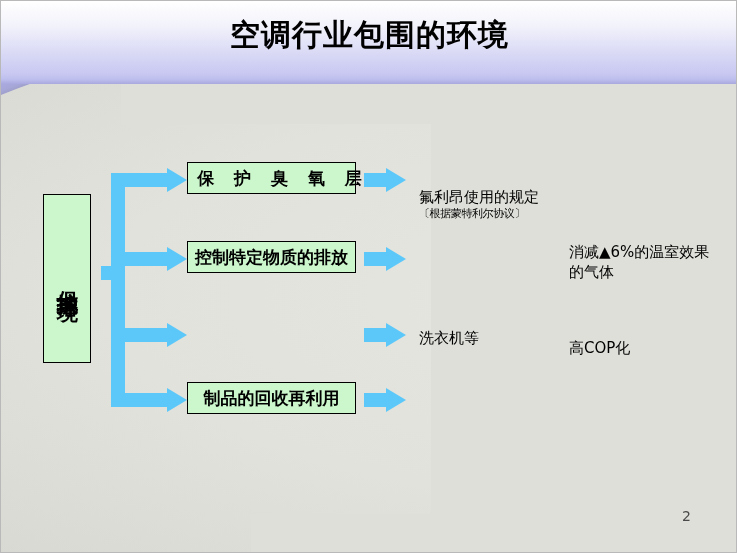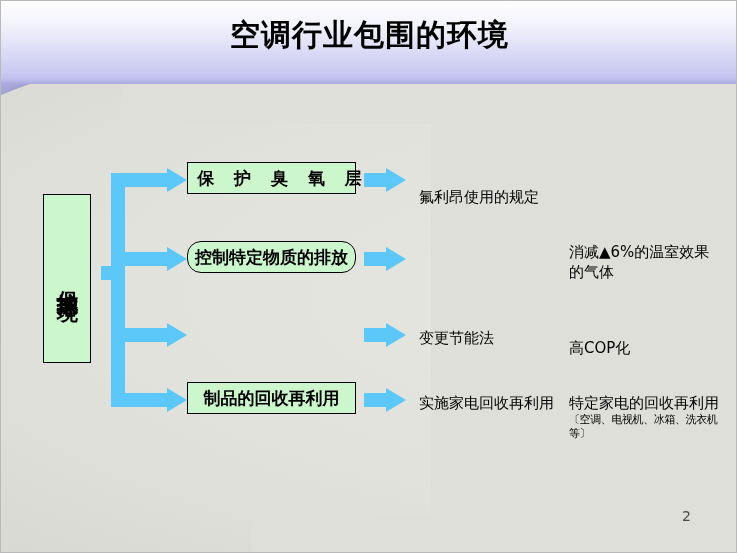--- a/index.html
+++ b/index.html
@@ -210,49 +210,43 @@
         </g>
       </g>
     </svg>
 
     <div class="root-box" style="left:42px; top:193px; width:48px; height:169px;">
       <span class="vtext">保护地球环境</span>
     </div>
 
     <div class="stage-box spaced" style="left:186px; top:161px; width:169px; height:32px;">保 护 臭 氧 层</div>
 
-    <div class="stage-box" style="left:186px; top:240px; width:169px; height:32px;border-radius:14px;">控制特定物质的排放</div>
+    <div class="stage-box" style="left:186px; top:240px; width:169px; height:32px;">控制特定物质的排放</div>
 
 
     <div class="stage-box" style="left:186px; top:381px; width:169px; height:32px;">制品的回收再利用</div>
 
     <div class="col-text" style="left:418px; top:162px; width:140px;margin-top:24px;">
       <span>氟利昂使用的规定</span>
+      <span class="sub">〔根据蒙特利尔协议〕</span>
     </div>
 
 
     <div class="col-text" style="left:418px; top:327px; width:140px;">
-      <span>变更节能法</span>
-    </div>
-
-    <div class="col-text" style="left:418px; top:392px; width:140px;">
-      <span>实施家电回收再利用</span>
-    </div>
+      <span>洗衣机等</span>
+    </div>
+
 
 
     <div class="col-text" style="left:568px; top:241px; width:150px;">
       <span>消减▲6%的温室效果的气体</span>
     </div>
 
     <div class="col-text" style="left:568px; top:337px; width:150px;">
       <span>高COP化</span>
     </div>
 
-    <div class="col-text" style="left:568px; top:392px; width:155px;">
-      <span>特定家电的回收再利用</span>
-      <span class="sub">〔空调、电视机、冰箱、洗衣机等〕</span>
-    </div>
 
   </div>
 
   <div id="page-number">2</div>
 
 </div>
 
 </body></html>

